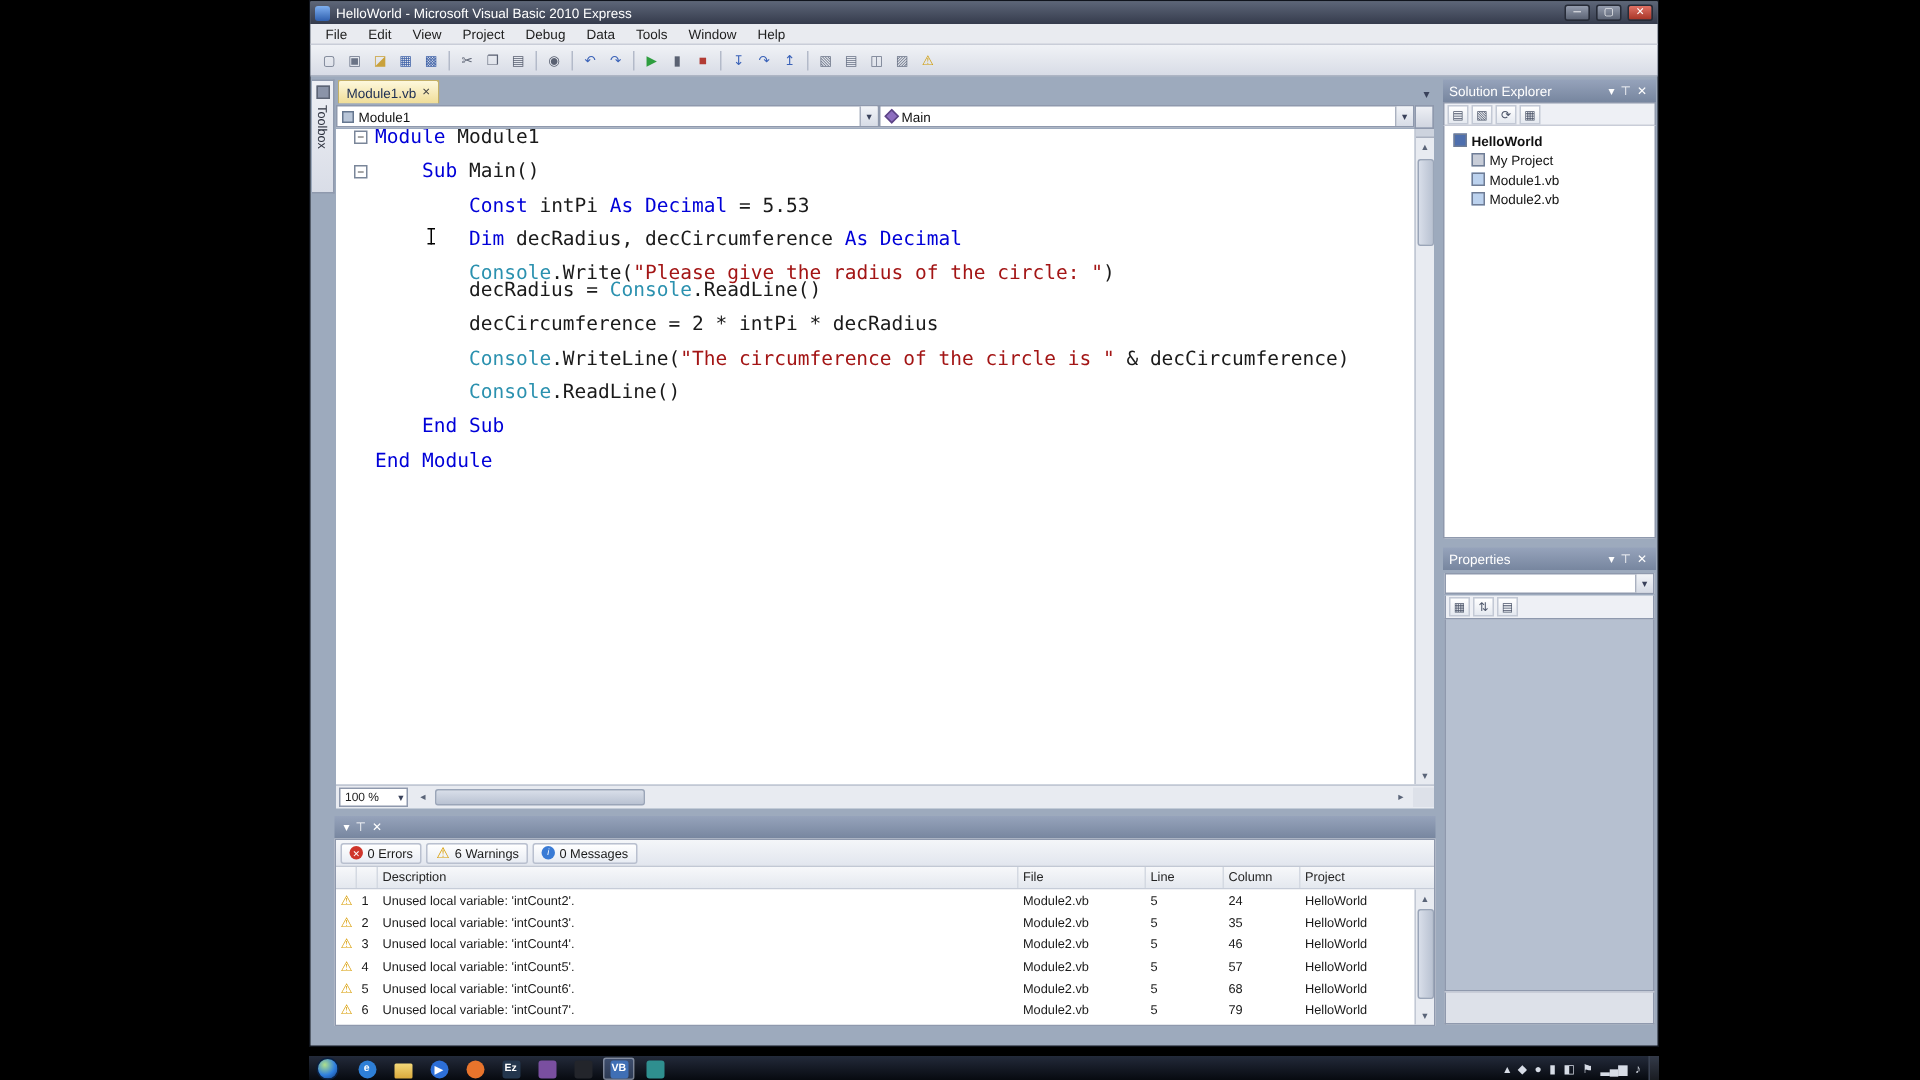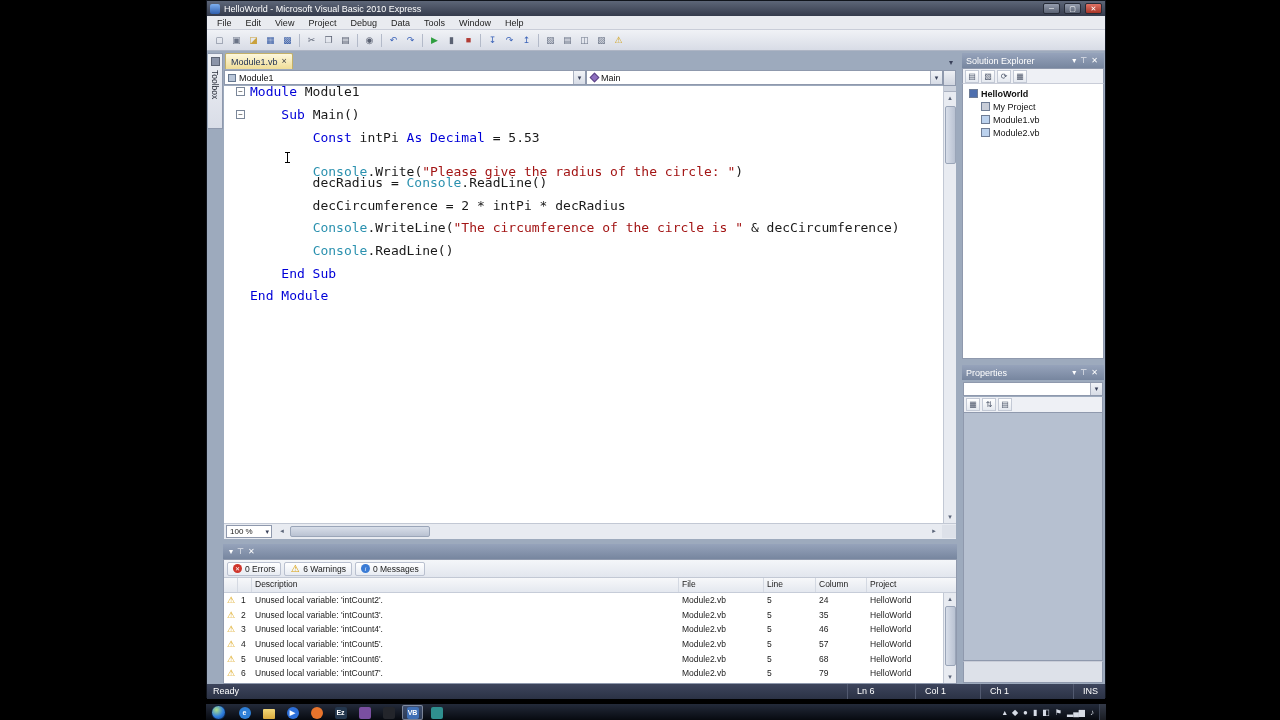--- a/index.html
+++ b/index.html
@@ -227,20 +227,24 @@
             <span class="cmargin"></span>
             <span class="ctext"></span>
           </div>
           <div class="cl">
             <span class="cmargin"></span>
             <span class="ctext"><span style="color: rgb(26, 26, 26);">        </span><span style="color: rgb(0, 0, 216);">Const </span><span style="color: rgb(26, 26, 26);">intPi </span><span style="color: rgb(0, 0, 216);">As Decimal</span><span style="color: rgb(26, 26, 26);"> = 5.53</span></span>
           </div>
           <div class="cl">
             <span class="cmargin"></span>
             <span class="ctext"></span>
+          </div>
+          <div class="cl">
+            <span class="cmargin"></span>
+            <span class="ctext"><span style="color: rgb(26, 26, 26);">        </span><span style="color: rgb(0, 0, 216);">Dim </span><span style="color: rgb(26, 26, 26);">decRadius, decCircumference </span><span style="color: rgb(0, 0, 216);">As Decimal</span></span>
           </div>
           <div class="cl">
             <span class="cmargin"></span>
             <span class="ctext"></span>
           </div>
           <div class="cl">
             <span class="cmargin"></span>
             <span class="ctext"><span style="color: rgb(26, 26, 26);">        </span><span style="color: rgb(43, 145, 175);">Console</span><span style="color: rgb(26, 26, 26);">.Write(</span><span style="color: rgb(163, 21, 21);">"Please give the radius of the circle: "</span><span style="color: rgb(26, 26, 26);">)</span></span>
           </div>
           <div class="cl">
@@ -444,27 +448,20 @@
       </div>
       <div id="proptoolbar">
           <span class="mbtn">▦</span>
           <span class="mbtn">⇅</span>
           <span class="mbtn">▤</span>
         </div>
       <div id="propbody"></div>
       <div id="propdesc"></div>
     </div>
 
-    <div id="statusbar">
-      <span id="stReady">Ready</span>
-      <span class="stfield" id="stLn">Ln 6</span>
-      <span class="stfield" id="stCol">Col 1</span>
-      <span class="stfield" id="stCh">Ch 1</span>
-      <span class="stfield" id="stIns">INS</span>
-    </div>
   </div>
 
   <div id="taskbar">
     <div id="startorb"></div>
     <div id="taskicons">
         <span class="tslot">
           <span class="ticon circle" style="background: rgb(46, 127, 214);">e</span>
         </span>
         <span class="tslot">
           <span class="ticon folder"></span>

